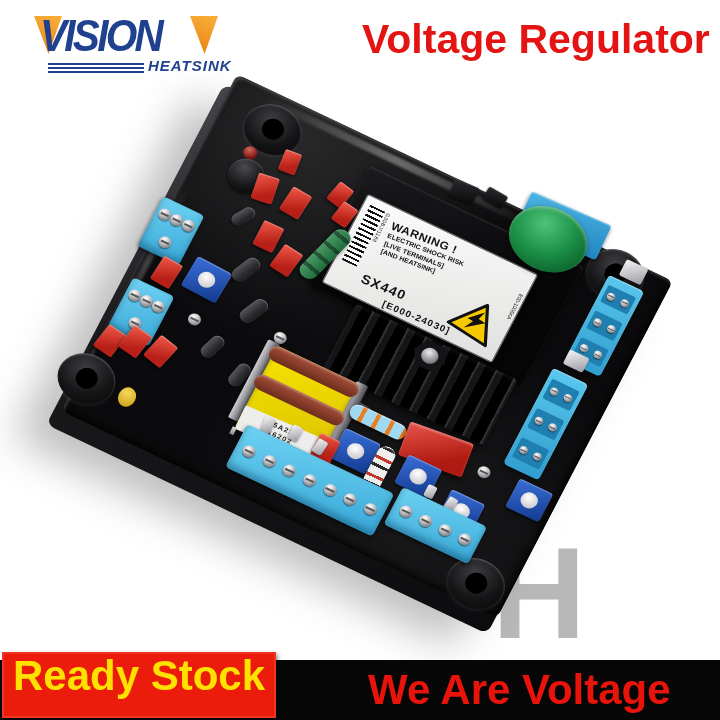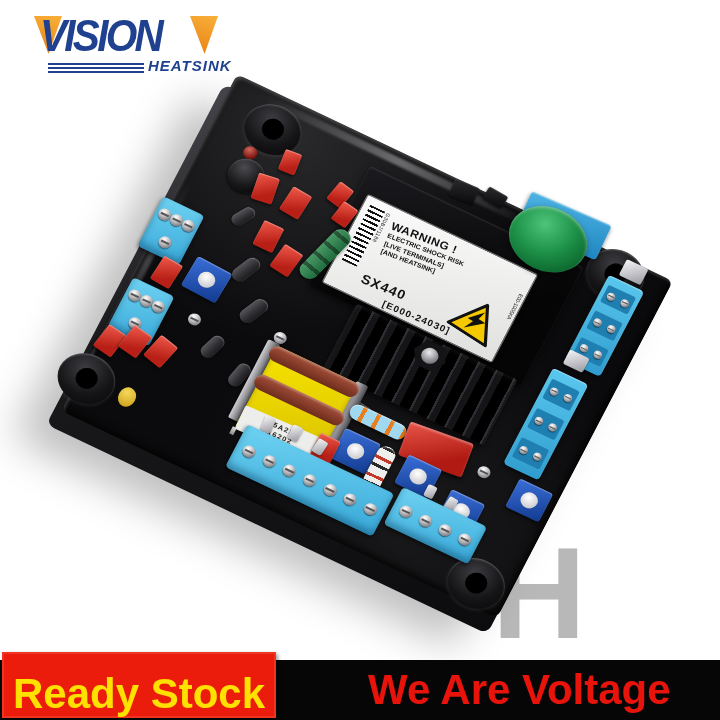--- a/index.html
+++ b/index.html
@@ -166,36 +166,37 @@
       letter-spacing:1px; transform:rotate(-3deg); }
   .wl-tri { position:absolute; right:8px; bottom:9px; transform:rotate(8deg); }
   .wl-side { position:absolute; right:1px; top:24px; font-size:5px; writing-mode:vertical-rl; }
 
   
   .black-strip { position:absolute; left:0; top:660px; width:720px; height:60px;
       background:#060606; z-index:5; }
   .factory { position:absolute; left:368px; top:666px; font-size:42px; font-weight:700;
       color:#e8140c; z-index:6; white-space:nowrap; }
   .badge { position:absolute; left:2px; top:652px; width:274px; height:66px;
-      background:#ec1c0c; z-index:6; display:flex; align-items:flex-end; justify-content:center;
+      background:#ec1c0c; z-index:6; display:flex; align-items:flex-start; justify-content:center;
       box-shadow:inset 0 0 0 2px rgba(255,120,100,0.25), 2px 2px 4px rgba(0,0,0,0.4); }
   .badge span { font-size:42px; font-weight:800; color:#ffe100; white-space:nowrap; }
 </style>
 </head>
 <body>
 
 <div class="page">
 
   <div class="logo">
     <div class="wedge wedge-l"></div>
     <div class="wedge wedge-r"></div>
     <div class="logo-text">VISION</div>
     <div class="logo-lines"></div>
     <div class="logo-sub">HEATSINK</div>
   </div>
+  <div class="headline">Voltage Regulator</div>
 
   <div class="wm">H</div>
 
   <div class="board-side"></div>
   <div class="board">
 
     <div class="streak" style="left:34px;top:6px;width:270px;height:8px;"></div>
     <div class="streak" style="left:4px;top:120px;width:6px;height:180px;background:linear-gradient(180deg,transparent,rgba(255,255,255,0.22),transparent);"></div>
 
     <div class="hsink"></div>

